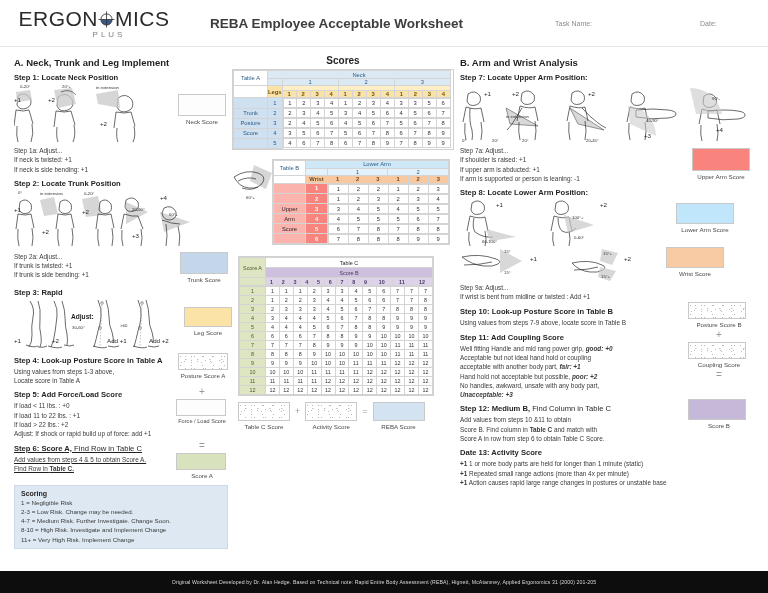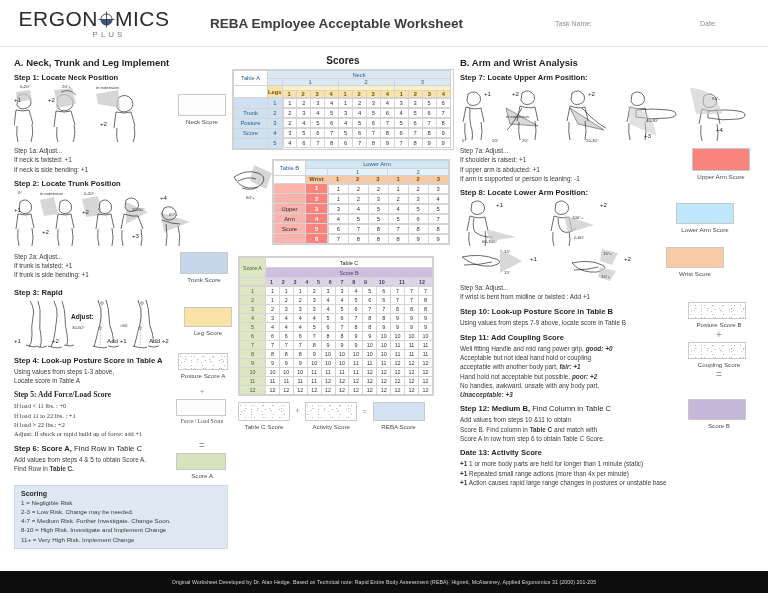--- a/index.html
+++ b/index.html
@@ -269,37 +269,37 @@
         <h3 class="step">Step 4: Look-up Posture Score in Table A</h3>
         <div class="body">Using values from steps 1-3 above,</div>
         <div class="body">Locate score in Table A</div>
       </div>
       <div style="margin-left:4px;margin-top:2px;">
         <div class="scorebox box-hatch" style="width:50px;height:17px;"></div>
         <div class="scorelabel">Posture Score A</div>
       </div>
     </div>
 
-    <div style="display:flex;align-items:flex-start;font-family:Liberation Serif, serif;">
+    <div style="display:flex;align-items:flex-start;">
       <div style="flex:1;">
         <h3 class="step">Step 5: Add Force/Load Score</h3>
         <div class="body">If load &lt; 11 lbs. : +0</div>
         <div class="body">If load 11 to 22 lbs. : +1</div>
         <div class="body">If load &gt; 22 lbs.: +2</div>
         <div class="body nowrap">Adjust: If shock or rapid build up of force: add +1</div>
       </div>
       <div style="margin-left:2px;width:52px;">
         <div class="plus-row">+</div>
         <div class="scorebox box-blank" style="width:50px;height:17px;"></div>
         <div class="scorelabel" style="font-size:5.6px;">Force / Load Score</div>
       </div>
     </div>
 
     <div style="display:flex;align-items:flex-start;">
-      <div style="flex:1;">
+      <div style="flex:1;text-decoration:underline;">
         <h3 class="step">
           <span>Step 6: Score A,</span><span class="lite"> Find Row in Table C</span>
         </h3>
         <div class="body">Add values from steps 4 &amp; 5 to obtain Score A.</div>
         <div class="body"><span>Find Row in </span><span class="bold">Table C.</span></div>
       </div>
       <div style="margin-left:2px;width:52px;">
         <div class="plus-row">=</div>
         <div class="scorebox sw-green" style="width:50px;height:17px;"></div>
         <div class="scorelabel">Score A</div>

